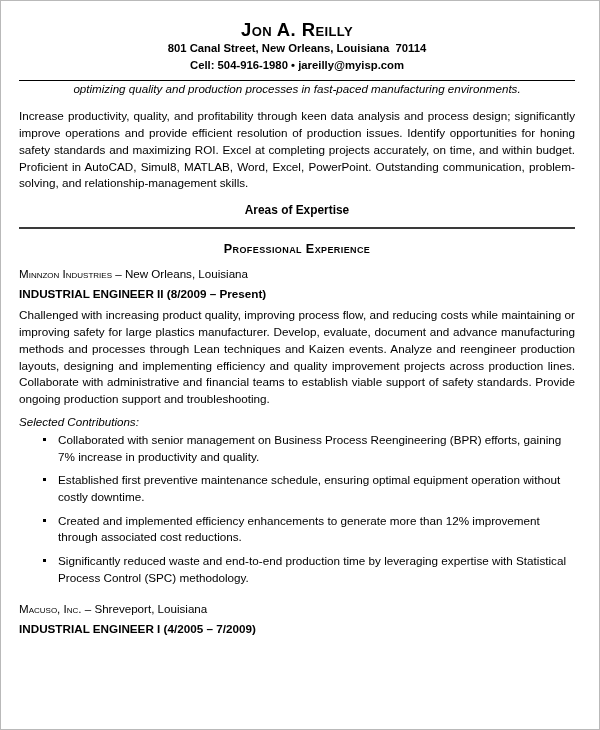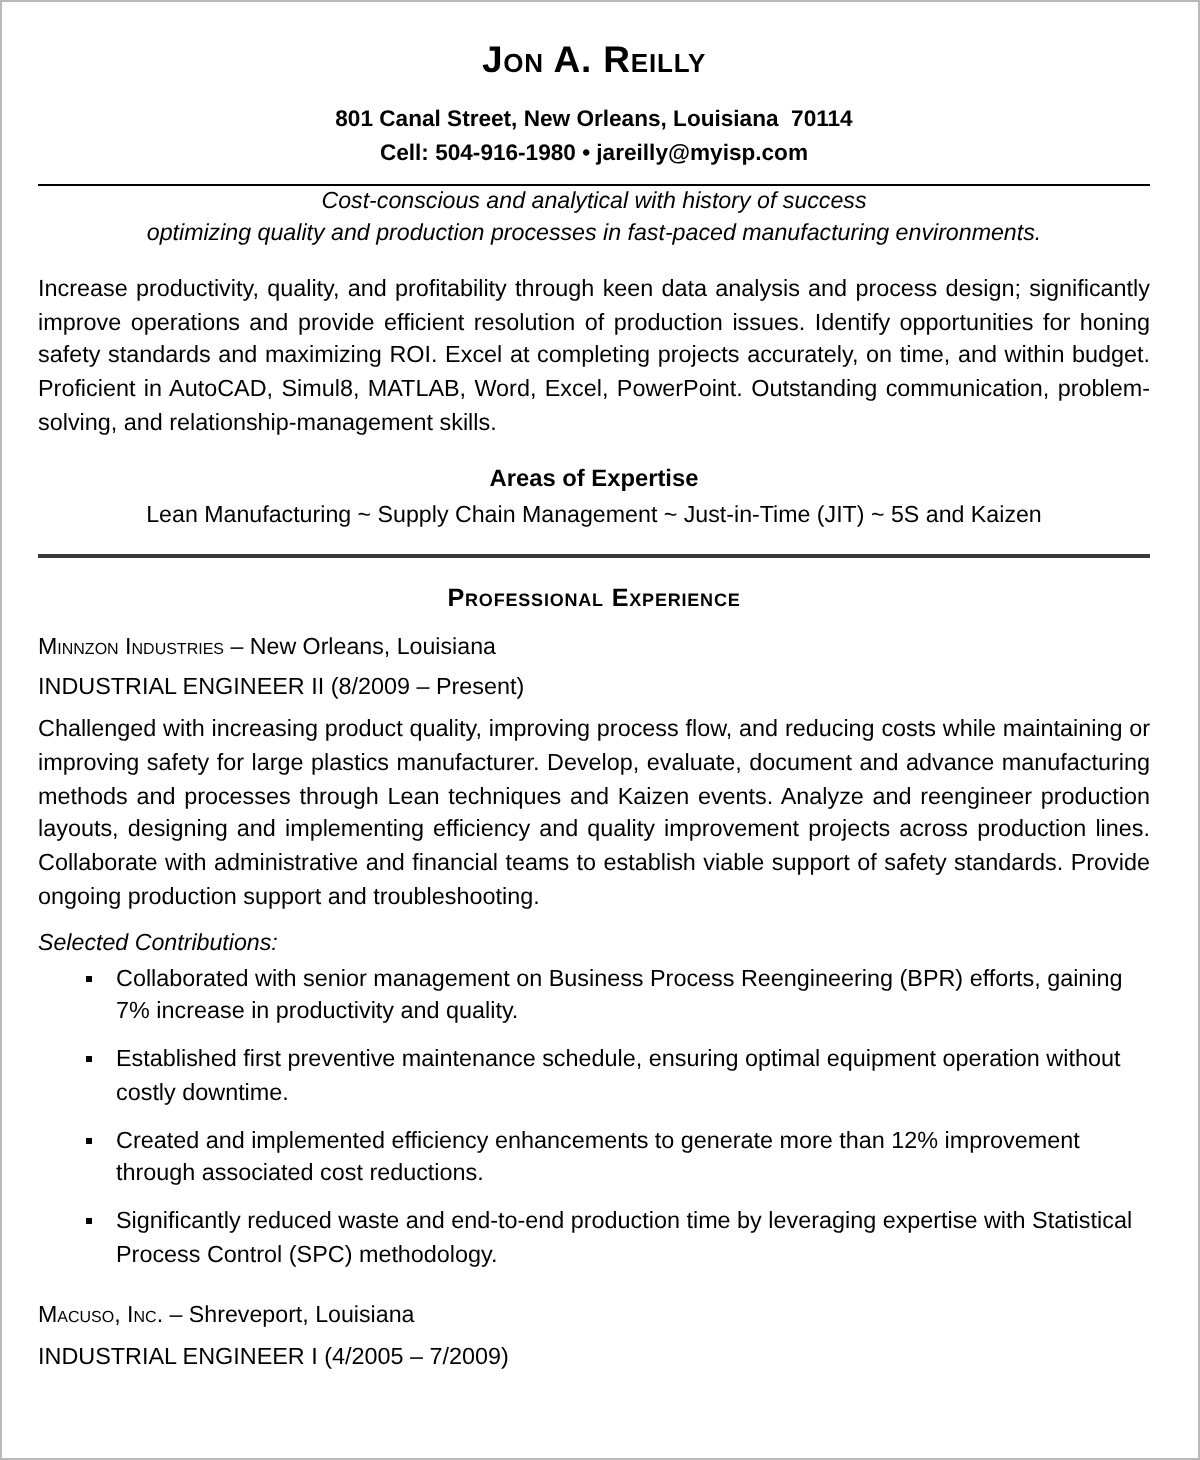--- a/index.html
+++ b/index.html
@@ -24,21 +24,21 @@
     padding: 12px 24px 0 18px;
   }
 
   
   .name {
     text-align: center;
     font-size: 18.5px;
     font-weight: bold;
     font-variant: small-caps;
     letter-spacing: 0.4px;
-    margin: 6px 0 12px 0;
+    margin: 6px 0 0 0;
     line-height: 1.15;
   }
   .contact-line {
     text-align: center;
     font-size: 11.3px;
     font-weight: bold;
     line-height: 1.45;
     white-space: pre;
   }
   .rule-thin {
@@ -108,21 +108,21 @@
     font-size: 11.6px;
     font-variant: small-caps;
     margin: 0 0 5px 0;
     line-height: 1.3;
   }
   .employer .loc {
     font-variant: normal;
   }
   .role {
     font-size: 11.7px;
-    font-weight: normal;
+    font-weight: bold;
     margin: 0 0 2px 0;
     line-height: 1.3;
   }
   .sel-contrib {
     font-size: 11.6px;
     font-style: italic;
     margin: 7px 0 2px 0;
   }
 
   
@@ -156,27 +156,25 @@
 
 <div class="page">
   <div class="inner">
 
     <div class="name">Jon A. Reilly</div>
     <div class="contact-line">801 Canal Street, New Orleans, Louisiana  70114</div>
     <div class="contact-line">Cell: 504-916-1980 • jareilly@myisp.com</div>
 
     <hr class="rule-thin">
 
-    <div class="tagline">Cost-conscious and analytical with history of success</div>
     <div class="tagline">optimizing quality and production processes in fast-paced manufacturing environments.</div>
 
     <p class="para">Increase productivity, quality, and profitability through keen data analysis and process design; significantly improve operations and provide efficient resolution of production issues. Identify opportunities for honing safety standards and maximizing ROI. Excel at completing projects accurately, on time, and within budget. Proficient in AutoCAD, Simul8, MATLAB, Word, Excel, PowerPoint. Outstanding communication, problem-solving, and relationship-management skills.</p>
 
     <div class="subhead-center">Areas of Expertise</div>
-    <div class="expertise-line">Lean Manufacturing  ~  Supply Chain Management  ~  Just-in-Time (JIT)  ~  5S and Kaizen</div>
 
     <hr class="rule-thick">
 
     <div class="section-heading">Professional Experience</div>
 
     <div>
       <div class="employer"><span>Minnzon Industries</span><span class="loc"> – New Orleans, Louisiana</span></div>
       <div class="role">INDUSTRIAL ENGINEER II (8/2009 – Present)</div>
       <p class="para para-tight">Challenged with increasing product quality, improving process flow, and reducing costs while maintaining or improving safety for large plastics manufacturer. Develop, evaluate, document and advance manufacturing methods and processes through Lean techniques and Kaizen events. Analyze and reengineer production layouts, designing and implementing efficiency and quality improvement projects across production lines. Collaborate with administrative and financial teams to establish viable support of safety standards. Provide ongoing production support and troubleshooting.</p>
       <div class="sel-contrib">Selected Contributions:</div>

